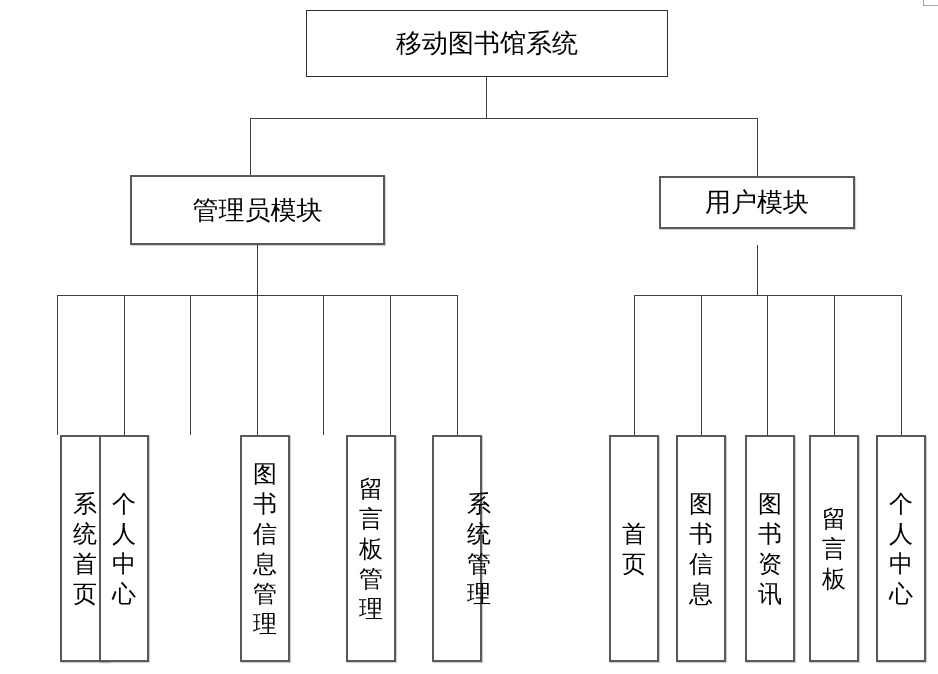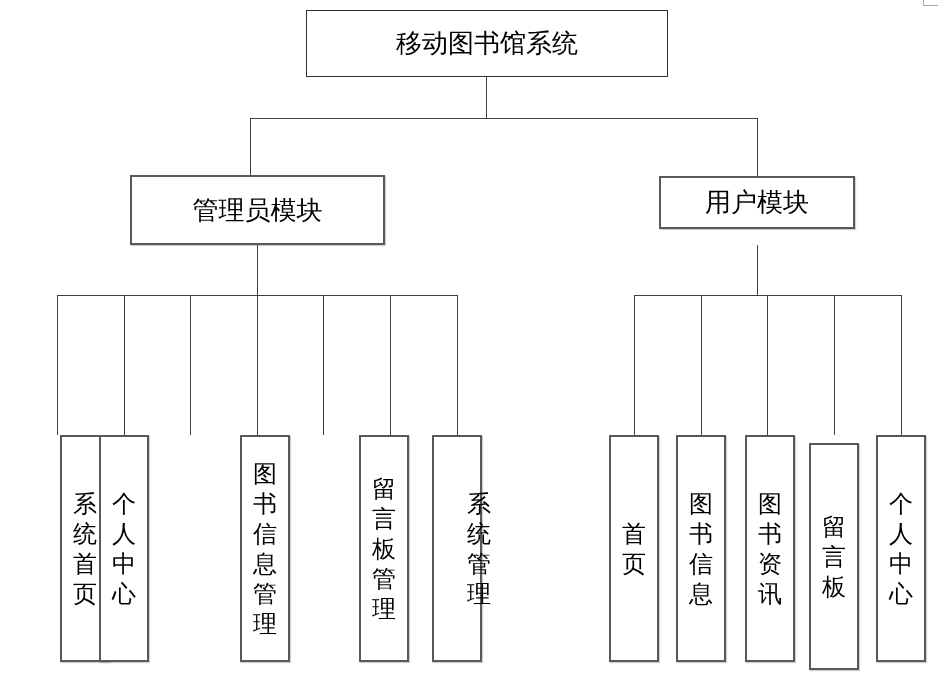--- a/index.html
+++ b/index.html
@@ -103,37 +103,37 @@
 
   <div class="node leaf" style="left:32px;margin-left:28px;">
     <span class="vtext">系统首页</span>
   </div>
   <div class="node leaf" style="left:99px;">
     <span class="vtext">个人中心</span>
   </div>
   <div class="node leaf" style="left:240px;">
     <span class="vtext">图书信息管理</span>
   </div>
-  <div class="node leaf" style="left:359px;font-family:Liberation Serif, serif;">
+  <div class="node leaf" style="left:346px;font-family:Liberation Serif, serif;">
     <span class="vtext">留言板管理</span>
   </div>
   <div class="node leaf" style="left:432px;padding-left:44px;">
     <span class="vtext">系统管理</span>
   </div>
 
   <div class="node leaf" style="left:609px;">
     <span class="vtext">首页</span>
   </div>
   <div class="node leaf" style="left:676px;align-items:center;">
     <span class="vtext">图书信息</span>
   </div>
   <div class="node leaf" style="left:745px;">
     <span class="vtext">图书资讯</span>
   </div>
-  <div class="node leaf" style="left:809px;margin-top:8px;">
+  <div class="node leaf" style="left:809px;">
     <span class="vtext">留言板</span>
   </div>
   <div class="node leaf" style="left:876px;">
     <span class="vtext">个人中心</span>
   </div>
 
   <div class="corner-mark"></div>
 
 </div>
 

